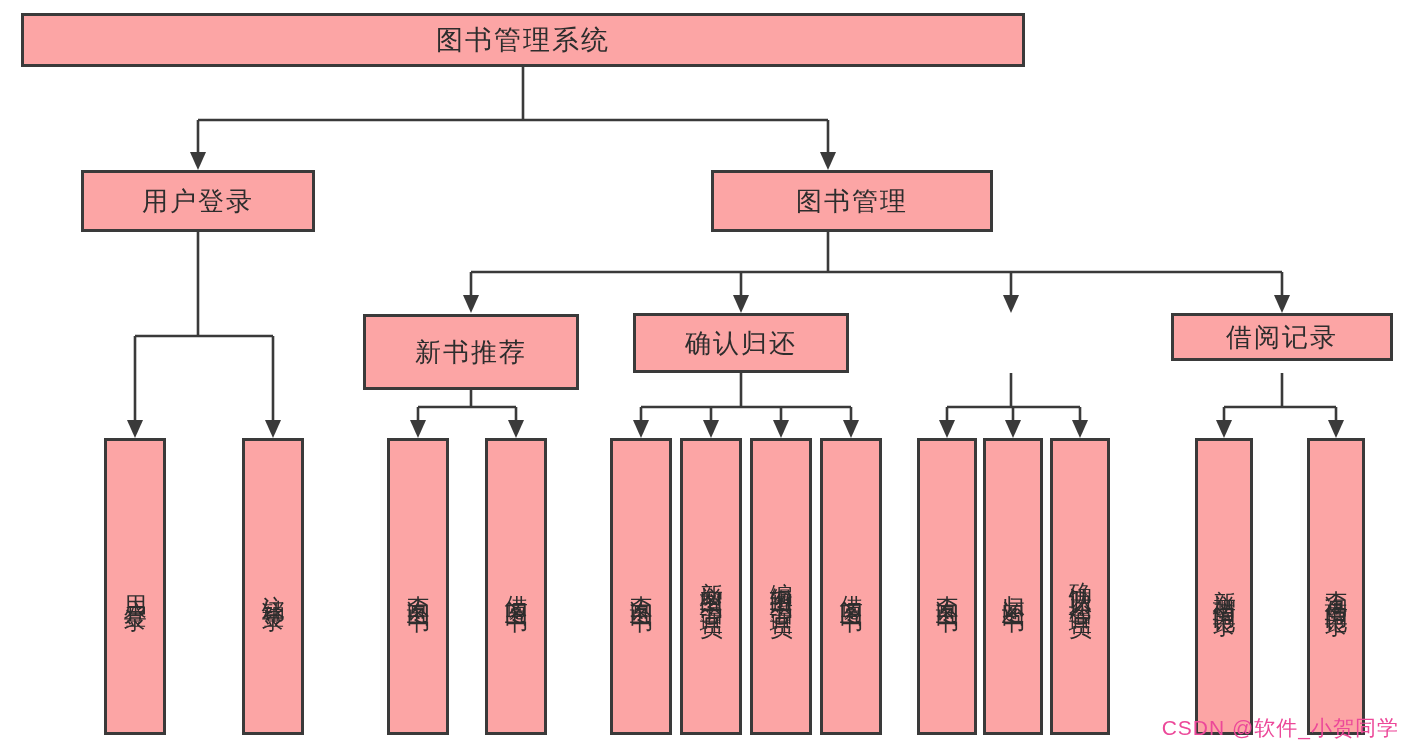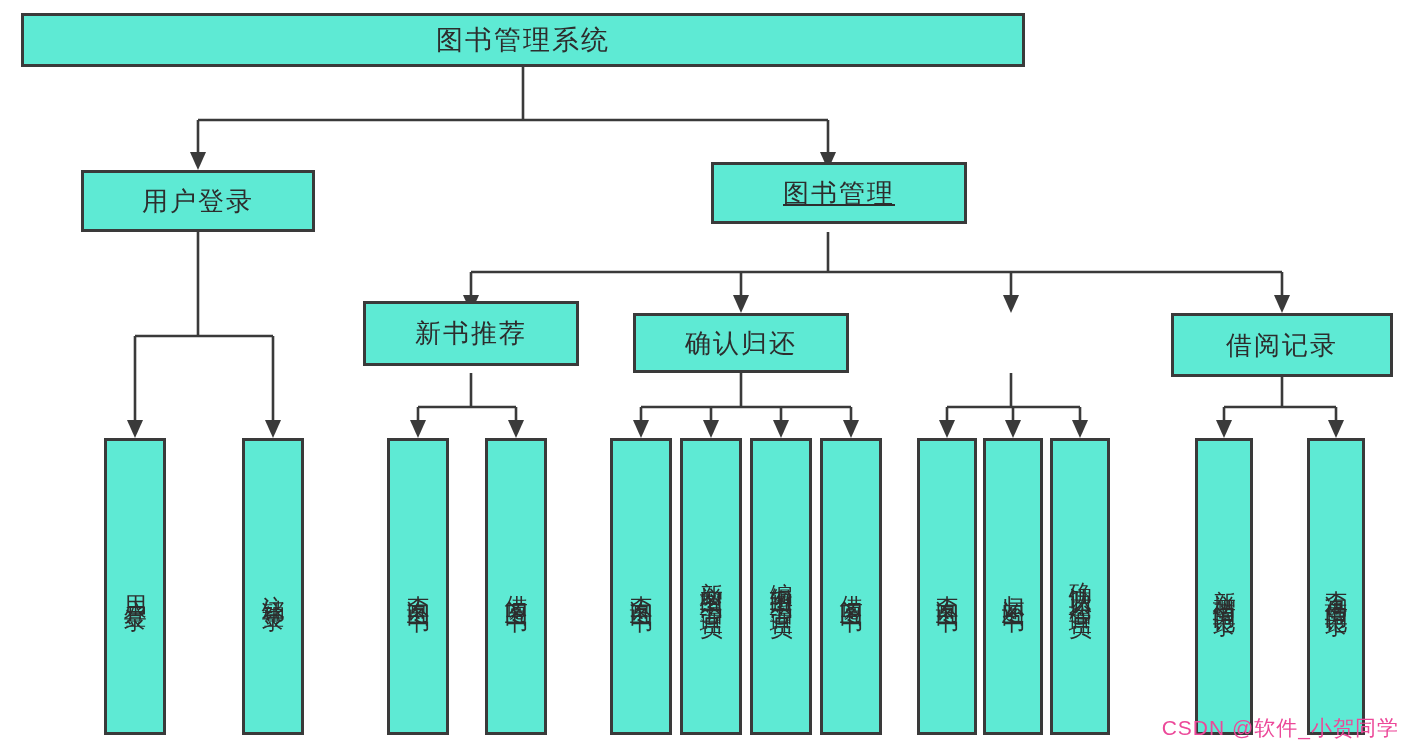--- a/index.html
+++ b/index.html
@@ -7,21 +7,21 @@
     position:relative;
     width:1405px; height:747px;
     background:#ffffff;
     font-family:"Liberation Sans", sans-serif;
     overflow:hidden;
   }
   #connectors { position:absolute; left:0; top:0; width:1405px; height:747px; pointer-events:none; }
   .box {
     position:absolute;
     box-sizing:border-box;
-    background:#5eead4;
+    background:#fca5a5;
     border:3px solid #3a3a3a;
     color:#2d2d2d;
     display:flex;
     align-items:center;
     justify-content:center;
     text-align:right;
   }
   .h .lbl {
     font-size:26px;
     letter-spacing:2px;
@@ -130,31 +130,31 @@
     </g>
   </svg>
 
   <div class="box h root" style="left:21px; top:13px; width:1004px; height:54px;">
     <span class="lbl">图书管理系统</span>
   </div>
 
   <div class="box h" style="left:81px; top:170px; width:234px; height:62px;">
     <span class="lbl">用户登录</span>
   </div>
-  <div class="box h" style="left:711px; top:162px; width:256px; height:62px;text-decoration:underline;">
+  <div class="box h" style="left:711px; top:170px; width:282px; height:62px;">
     <span class="lbl">图书管理</span>
   </div>
 
-  <div class="box h" style="left:363px; top:301px; width:216px; height:65px;">
+  <div class="box h" style="left:363px; top:314px; width:216px; height:76px;">
     <span class="lbl">新书推荐</span>
   </div>
   <div class="box h" style="left:633px; top:313px; width:216px; height:60px;">
     <span class="lbl">确认归还</span>
   </div>
-  <div class="box h" style="left:1171px; top:313px; width:222px; height:64px;">
+  <div class="box h" style="left:1171px; top:313px; width:222px; height:48px;">
     <span class="lbl">借阅记录</span>
   </div>
 
   <div class="box v" style="left:104px; top:438px; width:62px; height:297px;">
     <span class="lbl">用户登录</span>
   </div>
   <div class="box v" style="left:242px; top:438px; width:62px; height:297px;">
     <span class="lbl">注销登录</span>
   </div>
 

